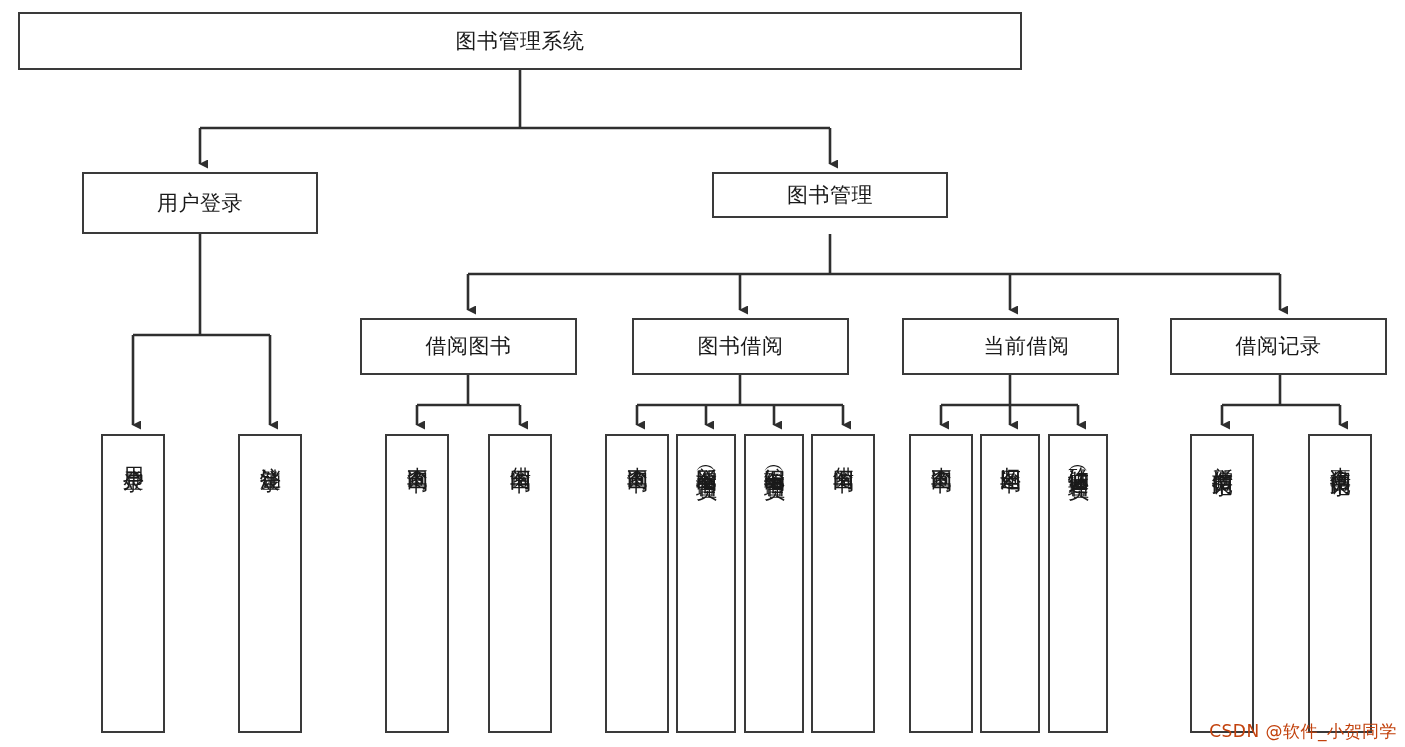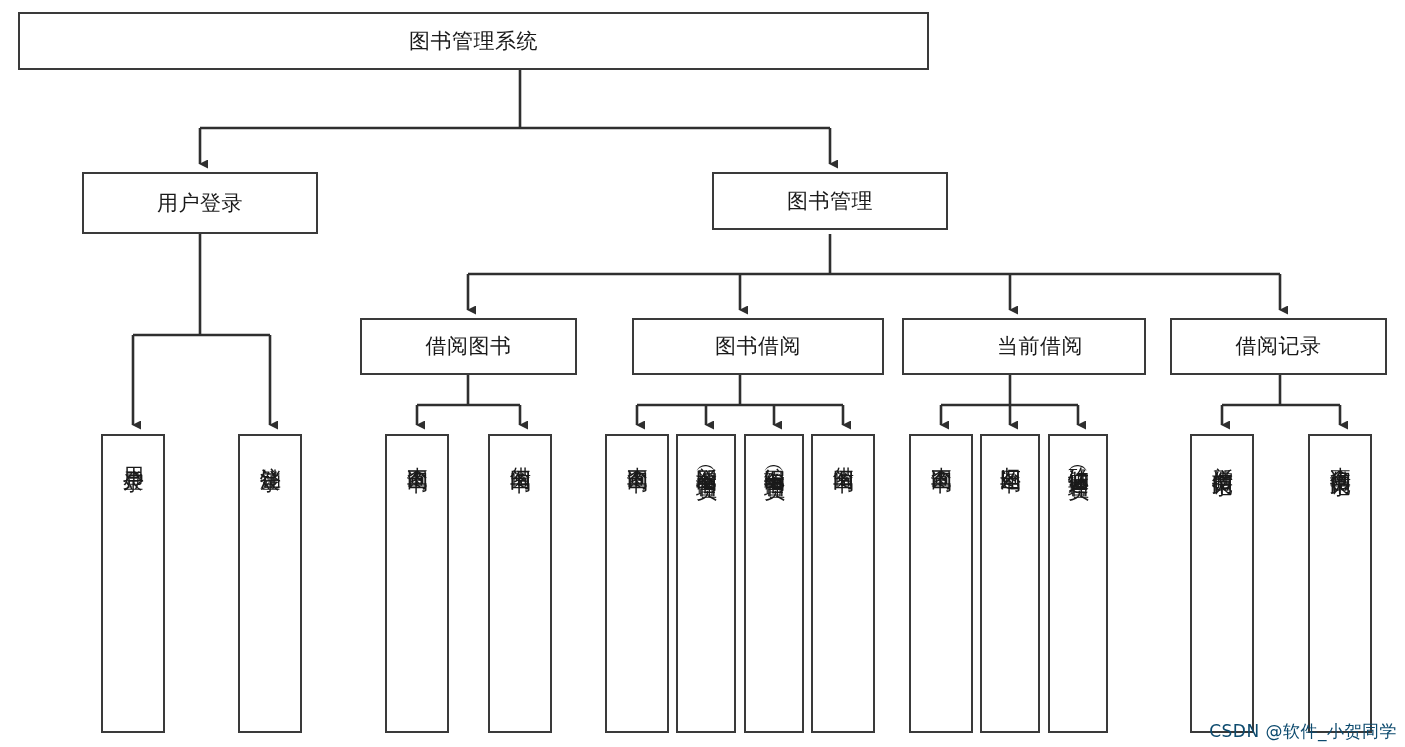--- a/index.html
+++ b/index.html
@@ -63,21 +63,21 @@
     font-size: 21px;
     line-height: 1.0;
     letter-spacing: 2px;
     white-space: nowrap;
   }
   .watermark {
     position: absolute;
     right: 8px;
     bottom: 4px;
     font-size: 17px;
-    color: #0c4a6e;
+    color: #c2410c;
     letter-spacing: 0.5px;
     white-space: nowrap;
     user-select: none;
   }
 </style>
 </head>
 <body>
 
 <div id="diagram-root">
 
@@ -124,41 +124,41 @@
       <path d="M 1010 405 L 1010 425" marker-end="url(#arrowhead)"></path>
       <path d="M 1078 405 L 1078 425" marker-end="url(#arrowhead)"></path>
 
       <path d="M 1280 375 L 1280 405"></path>
       <path d="M 1222 405 L 1340 405"></path>
       <path d="M 1222 405 L 1222 425" marker-end="url(#arrowhead)"></path>
       <path d="M 1340 405 L 1340 425" marker-end="url(#arrowhead)"></path>
     </g>
   </svg>
 
-  <div class="node root horiz" style="left:18px; top:12px; width:911px; height:58px;">
+  <div class="node root horiz" style="left:18px; top:12px; width:1004px; height:58px;">
     <span class="node-label">图书管理系统</span>
   </div>
 
   <div class="node horiz" style="left:82px; top:172px; width:236px; height:62px;">
     <span class="node-label">用户登录</span>
   </div>
 
-  <div class="node horiz" style="left:712px; top:172px; width:236px; height:58px;">
+  <div class="node horiz" style="left:712px; top:172px; width:236px; height:46px;">
     <span class="node-label">图书管理</span>
   </div>
 
   <div class="node horiz" style="left:360px; top:318px; width:217px; height:57px;">
     <span class="node-label">借阅图书</span>
   </div>
 
-  <div class="node horiz" style="left:632px; top:318px; width:252px; height:57px;">
+  <div class="node horiz" style="left:632px; top:318px; width:217px; height:57px;">
     <span class="node-label">图书借阅</span>
   </div>
 
-  <div class="node horiz" style="left:902px; top:318px; width:244px; height:57px;padding-left:32px;">
+  <div class="node horiz" style="left:902px; top:318px; width:217px; height:57px;padding-left:32px;">
     <span class="node-label">当前借阅</span>
   </div>
 
   <div class="node horiz" style="left:1170px; top:318px; width:217px; height:57px;align-items:center;">
     <span class="node-label">借阅记录</span>
   </div>
 
   <div class="node vert" style="left:101px; top:434px; width:64px; height:299px;">
     <span class="node-label">用户登录</span>
   </div>

